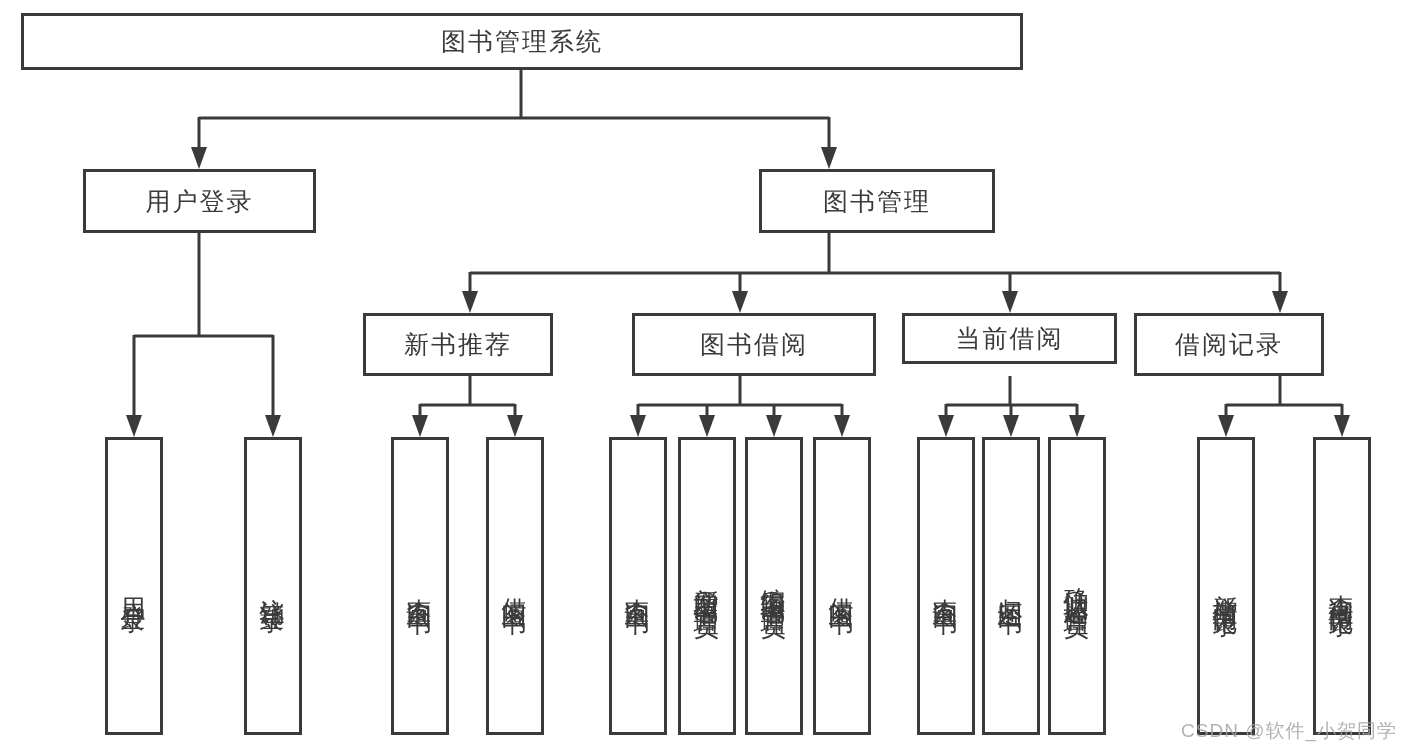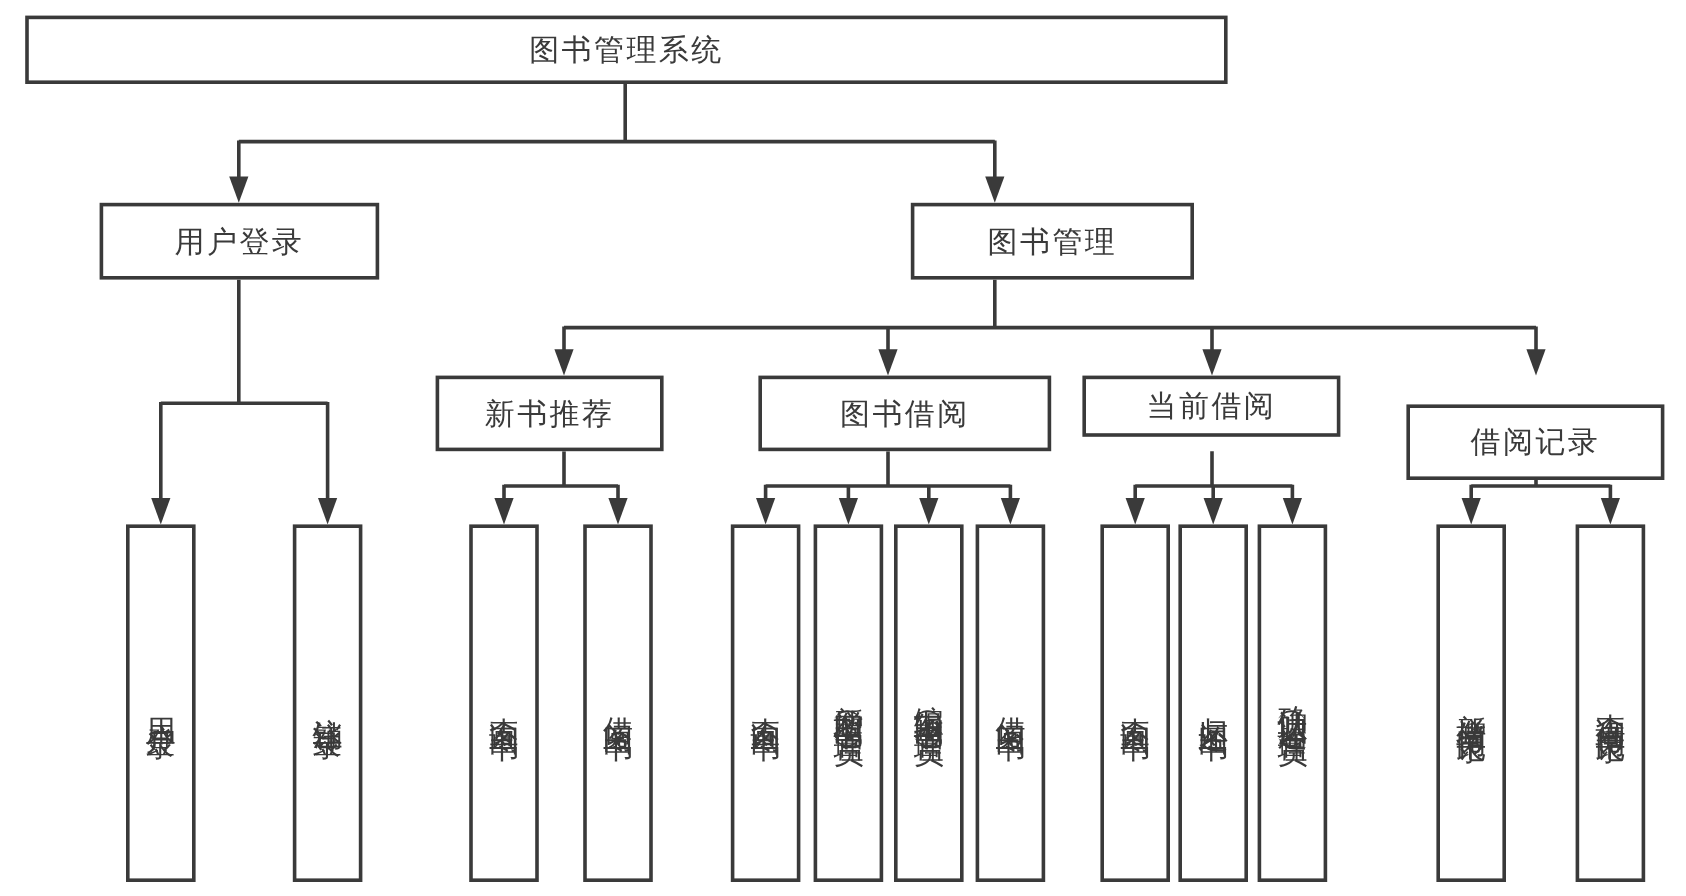--- a/index.html
+++ b/index.html
@@ -101,21 +101,21 @@
 
   <div class="node hbox" style="left:363px; top:313px; width:190px; height:63px;">
     <span>新书推荐</span>
   </div>
   <div class="node hbox" style="left:632px; top:313px; width:244px; height:63px;">
     <span>图书借阅</span>
   </div>
   <div class="node hbox" style="left:902px; top:313px; width:215px; height:51px;">
     <span>当前借阅</span>
   </div>
-  <div class="node hbox" style="left:1172px; top:313px; width:215px; height:63px;margin-top:24px;">
+  <div class="node hbox" style="left:1134px; top:313px; width:190px; height:63px;">
     <span>借阅记录</span>
   </div>
 
   <div class="node vbox" style="left:105px; top:437px; width:58px; height:298px;">
     <span>用户登录</span>
   </div>
   <div class="node vbox" style="left:244px; top:437px; width:58px; height:298px;">
     <span>注销登录</span>
   </div>
 
@@ -149,14 +149,15 @@
     <span>确认归还（管理员）</span>
   </div>
 
   <div class="node vbox" style="left:1197px; top:437px; width:58px; height:298px;">
     <span>新增借阅记录</span>
   </div>
   <div class="node vbox" style="left:1313px; top:437px; width:58px; height:298px;">
     <span>查询借阅记录</span>
   </div>
 
+  <div class="watermark">CSDN @软件_小贺同学</div>
 
 </div>
 
 </body></html>

